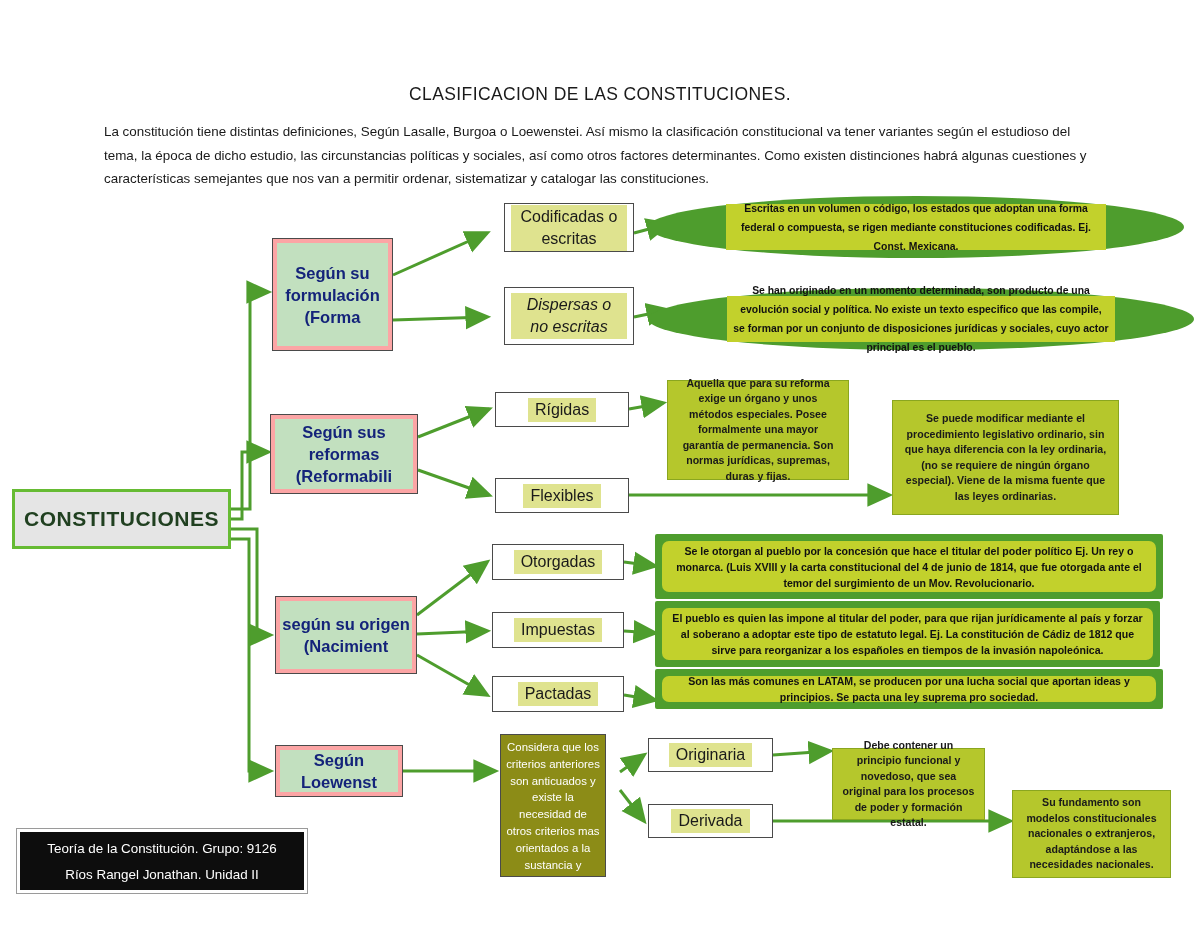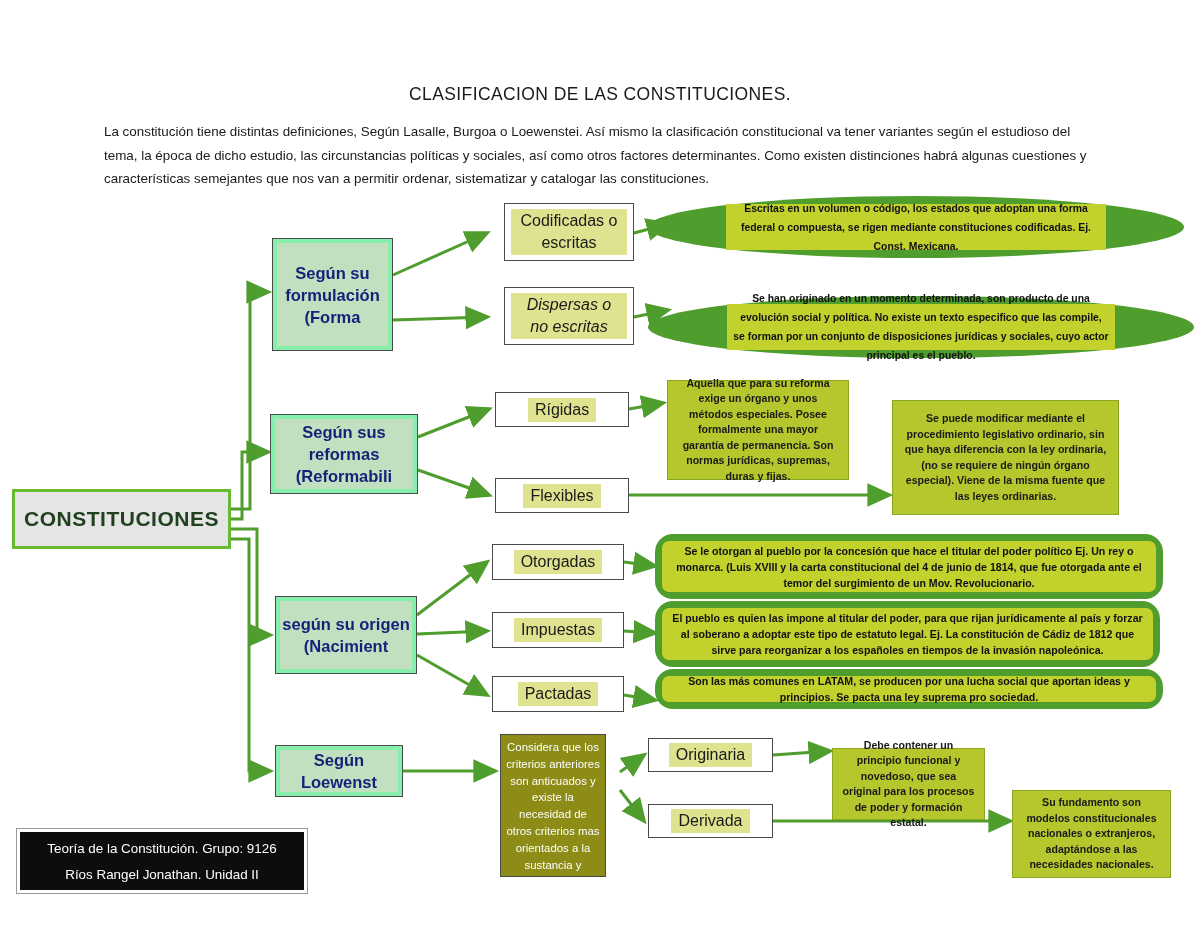--- a/index.html
+++ b/index.html
@@ -14,21 +14,21 @@
          line-height:23.5px;color:#1a1a1a;}
 
   
   .node{position:absolute;box-sizing:border-box;}
 
   .root{border:3px solid #66bb33;background:#e5e5e5;
         display:flex;align-items:center;justify-content:center;text-align:center;
         font-weight:bold;font-size:21px;color:#204020;line-height:26px;
         letter-spacing:.5px;padding:2px 4px;}
 
-  .lvl1{border:1.4px solid #4a4a4a;background:#86efac;padding:4px;}
+  .lvl1{border:1.4px solid #4a4a4a;background:#fca5a5;padding:4px;}
   .lvl1 .fill{background:#c2e0bf;width:100%;height:100%;
         display:flex;align-items:center;justify-content:center;text-align:center;
         font-weight:bold;font-size:16.5px;color:#14237a;line-height:22px;
         overflow:hidden;}
 
   .lvl2{border:1.4px solid #4a4a4a;background:#ffffff;
         display:flex;align-items:center;justify-content:center;padding:5px 6px;}
   .lvl2 .hl{background:#dfe38f;display:inline-block;padding:1px 7px;
         text-align:center;font-size:16px;color:#1a1a1a;line-height:22px;}
 
@@ -44,21 +44,21 @@
 
   
   .ell{border-radius:50%;background:#4e9d2d;display:flex;align-items:center;
        justify-content:center;}
   .ell .band{background:#c2d12c;width:71%;height:74%;display:flex;
        align-items:center;justify-content:center;text-align:center;
        font-size:10.4px;line-height:19px;color:#111;padding:0 6px;
        box-sizing:border-box;font-weight:bold;}
 
   
-  .plate{background:#4e9d2d;border-radius:18px;padding:7px;box-sizing:border-box;
+  .plate{background:#4e9d2d;border-radius:2px;padding:7px;box-sizing:border-box;
        display:flex;align-items:center;justify-content:center;}
   .plate .inner{background:#c2d12c;border-radius:7px;width:100%;height:100%;
        display:flex;align-items:center;justify-content:center;text-align:center;
        font-size:10.6px;line-height:16px;color:#111;padding:3px 9px;
        box-sizing:border-box;font-weight:bold;}
 
   #footer{position:absolute;left:16px;top:828px;width:292px;height:66px;
        border:1.4px solid #9a9a9a;background:#ffffff;padding:3px;box-sizing:border-box;}
   #footer .blk{background:#0d0d0d;width:100%;height:100%;color:#fff;
        display:flex;flex-direction:column;align-items:center;justify-content:center;
@@ -125,21 +125,21 @@
   </div>
 
   <div class="node lvl1" style="left:275px;top:596px;width:142px;height:78px;">
     <div class="fill">según su origen (Nacimient</div>
   </div>
 
   <div class="node lvl1" style="left:275px;top:745px;width:128px;height:52px;">
     <div class="fill">Según Loewenst</div>
   </div>
 
-  <div class="node lvl2" style="left:504px;top:203px;width:130px;height:58px;">
+  <div class="node lvl2" style="left:504px;top:203px;width:130px;height:49px;">
     <span class="hl">Codificadas o escritas</span>
   </div>
 
   <div class="node lvl2" style="left:504px;top:287px;width:130px;height:58px;font-style:italic;">
     <span class="hl">Dispersas o no escritas</span>
   </div>
 
   <div class="node lvl2" style="left:495px;top:392px;width:134px;height:35px;">
     <span class="hl">Rígidas</span>
   </div>
@@ -165,21 +165,21 @@
   </div>
 
   <div class="node lvl2" style="left:648px;top:804px;width:125px;height:34px;">
     <span class="hl">Derivada</span>
   </div>
 
   <div class="node ell" style="left:648px;top:196px;width:536px;height:62px;">
     <div class="band">Escritas en un volumen o código, los estados que adoptan una forma federal o compuesta, se rigen mediante constituciones codificadas. Ej. Const. Mexicana.</div>
   </div>
 
-  <div class="node ell" style="left:648px;top:288px;width:546px;height:62px;margin-top:8px;">
+  <div class="node ell" style="left:648px;top:288px;width:546px;height:62px;">
     <div class="band">Se han originado en un momento determinada, son producto de una evolución social y política. No existe un texto especifico que las compile, se forman por un conjunto de disposiciones jurídicas y sociales, cuyo actor principal es el pueblo.</div>
   </div>
 
   <div class="node desc" style="left:667px;top:368px;width:182px;height:100px;">
     <span>Aquella que para su reforma exige un órgano y unos métodos especiales. Posee formalmente una mayor garantía de permanencia. Son normas jurídicas, supremas, duras y fijas.</span>
   </div>
 
   <div class="node desc" style="left:892px;top:388px;width:227px;height:115px;">
     <span>Se puede modificar mediante el procedimiento legislativo ordinario, sin que haya diferencia con la ley ordinaria, (no se requiere de ningún órgano especial). Viene de la misma fuente que las leyes ordinarias.</span>
   </div>

